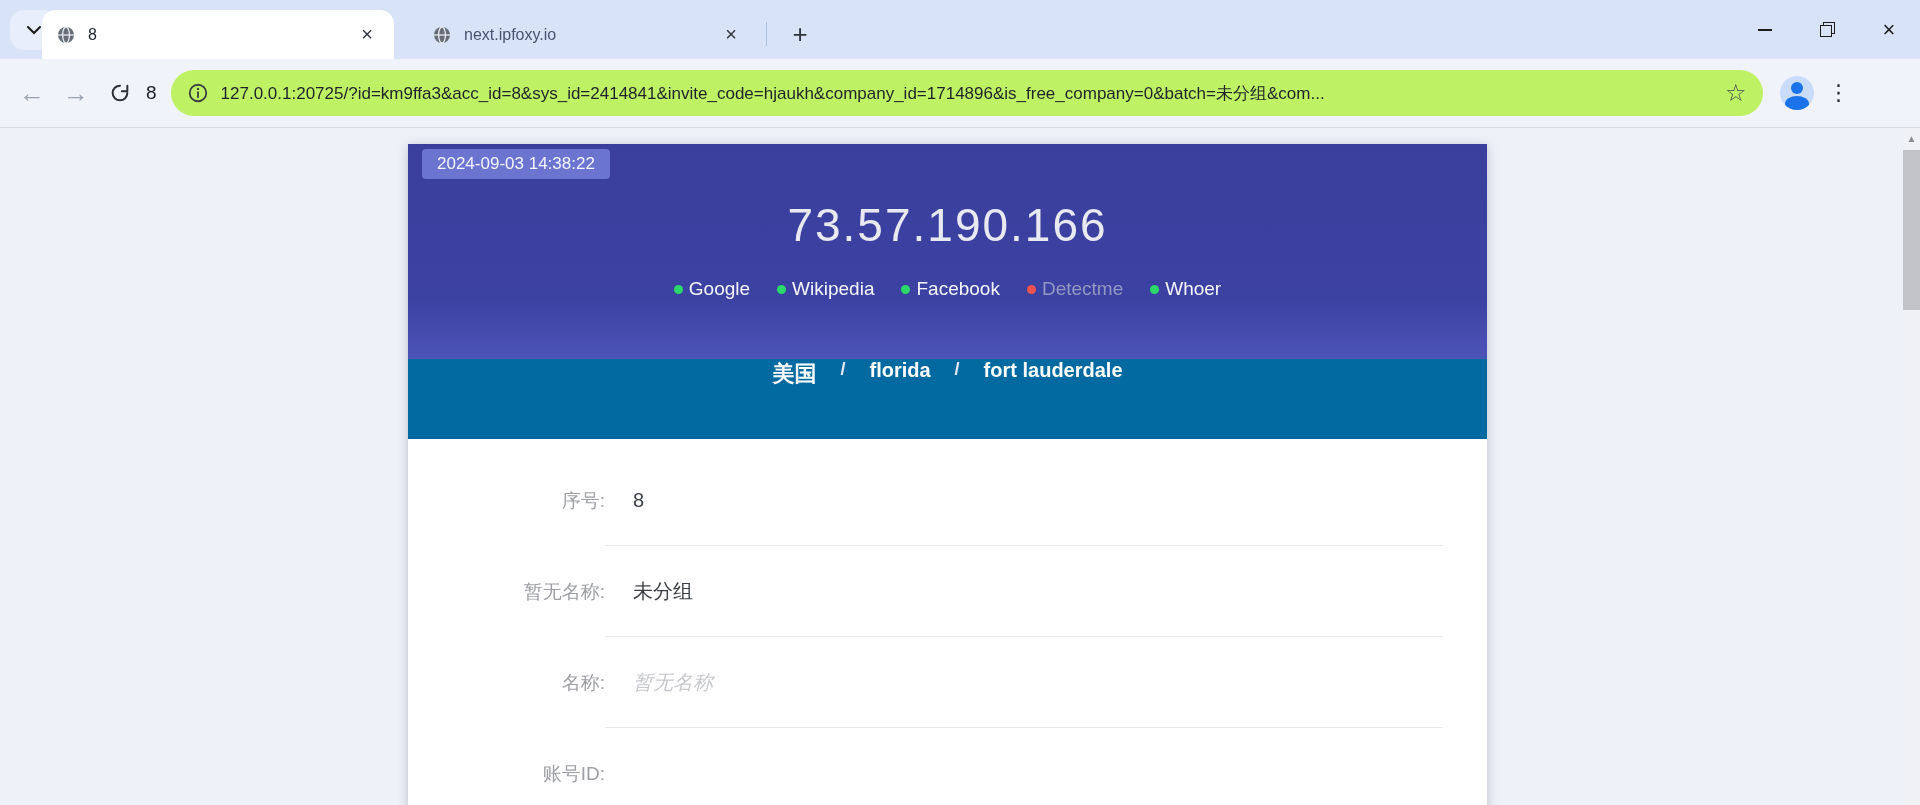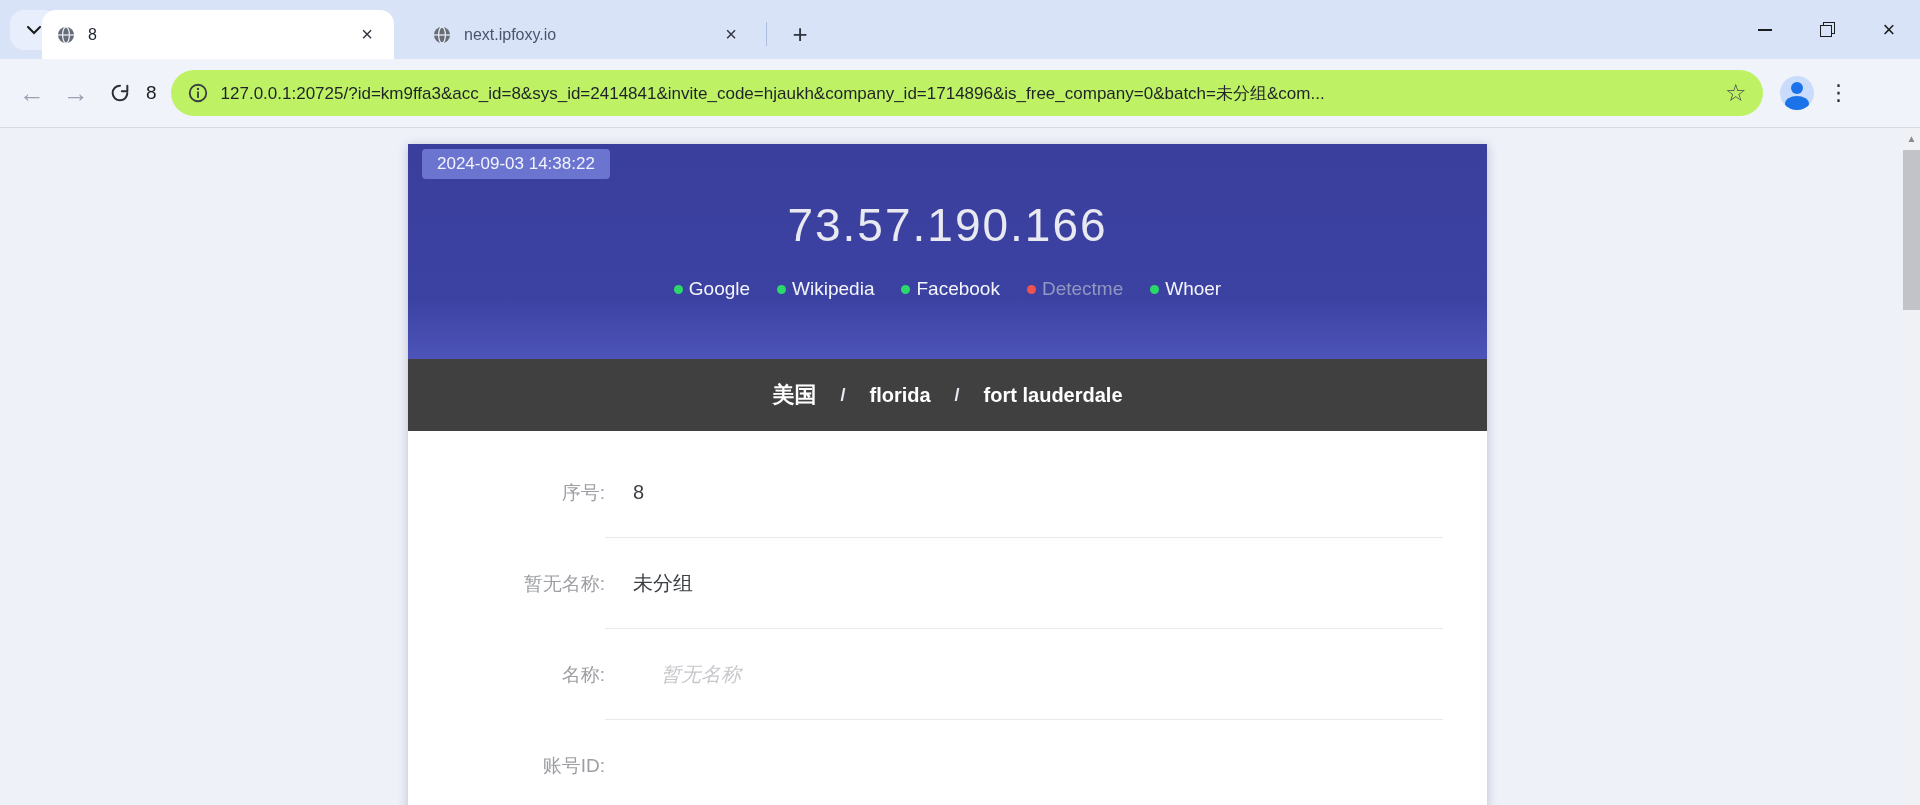--- a/index.html
+++ b/index.html
@@ -55,32 +55,32 @@
   .hero { position:relative; height:215px;
     background:linear-gradient(180deg,#3a3f9d 0%, #3c42a2 72%, #4d54b8 100%);
     display:flex; flex-direction:column; align-items:center; }
   .stamp { position:absolute; left:14px; top:5px; height:30px; padding:0 15px; background:#6b75d0;
     border-radius:4px; color:#f2f3fc; font-size:17px; display:flex; align-items:center; }
   .ip { margin-top:58px; font-size:46px; line-height:1; color:#e9e9f2; letter-spacing:2px; }
   .services { margin-top:30px; display:flex; align-items:center; gap:27px; }
   .svc { display:flex; align-items:center; gap:6px; font-size:19px; color:#f4f5fb; cursor:pointer; }
   .svc .dot { width:9px; height:9px; border-radius:50%; }
   .svc.dim { color:#9398c2; }
-  .geo-band { height:72px; background:#404040; display:flex; align-items:center; justify-content:center;
+  .geo-band { height:80px; background:#0369a1; display:flex; align-items:flex-start; justify-content:center;
     gap:24px; color:#ffffff; font-weight:bold; font-size:20px; }
   .geo-country { font-size:22px; }
   .geo-slash { font-weight:bold; font-size:18px; color:#e8eaf6; }
 
   .form { padding-top:16px; }
   .frow { display:flex; align-items:center; height:91px; }
   .flabel { width:197px; text-align:right; font-size:19px; color:#9c9ea3; flex:0 0 auto; }
   .fvalue-wrap { flex:1; align-self:stretch; display:flex; align-items:center; margin-right:44px;
     margin-left:0; border-bottom:1px solid #e9e9eb; padding-left:28px; }
   .fvalue { font-size:20px; color:#3c3f45; }
-  .fvalue.placeholder { font-style:italic; color:#c6c8cc;margin-left:28px; }
+  .fvalue.placeholder { font-style:italic; color:#c6c8cc; }
 
   
   .scrollbar { position:absolute; right:0; top:0; width:17px; height:677px; background:#f0f1f5; }
   .sb-arrow { width:17px; height:20px; display:flex; align-items:center; justify-content:center;
     font-size:10px; color:#8b8b8f; cursor:pointer; }
   .sb-thumb { position:absolute; left:0; top:22px; width:17px; height:160px; background:#c2c3c8; cursor:grab; }
 
   svg { display:block; }
 </style>
 </head>

